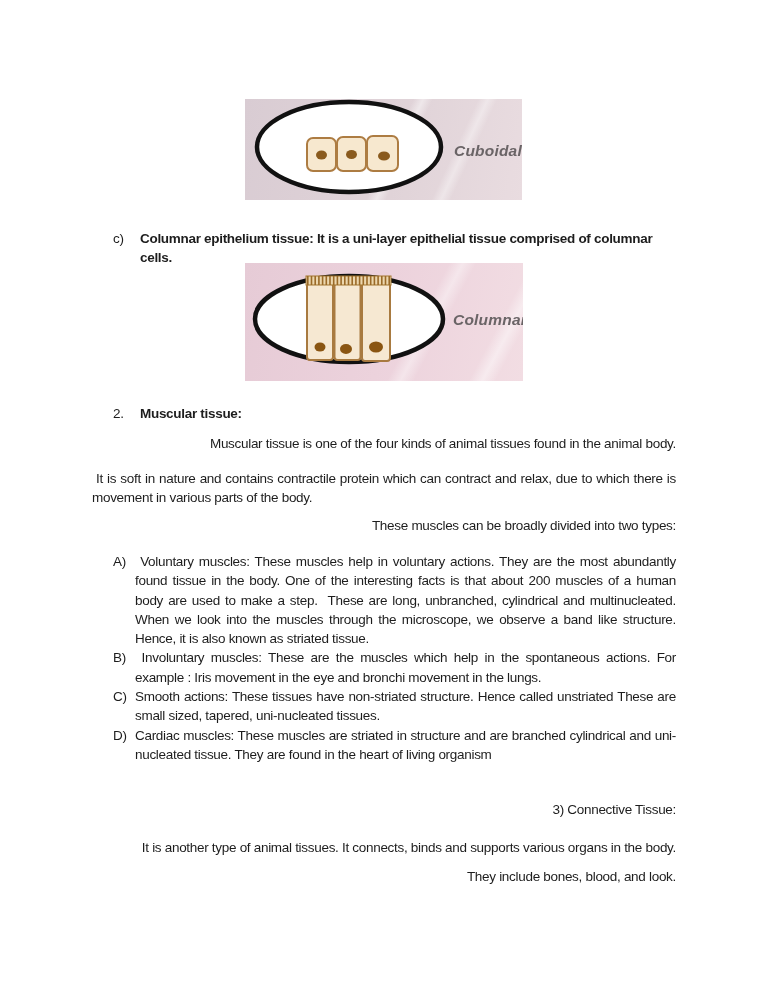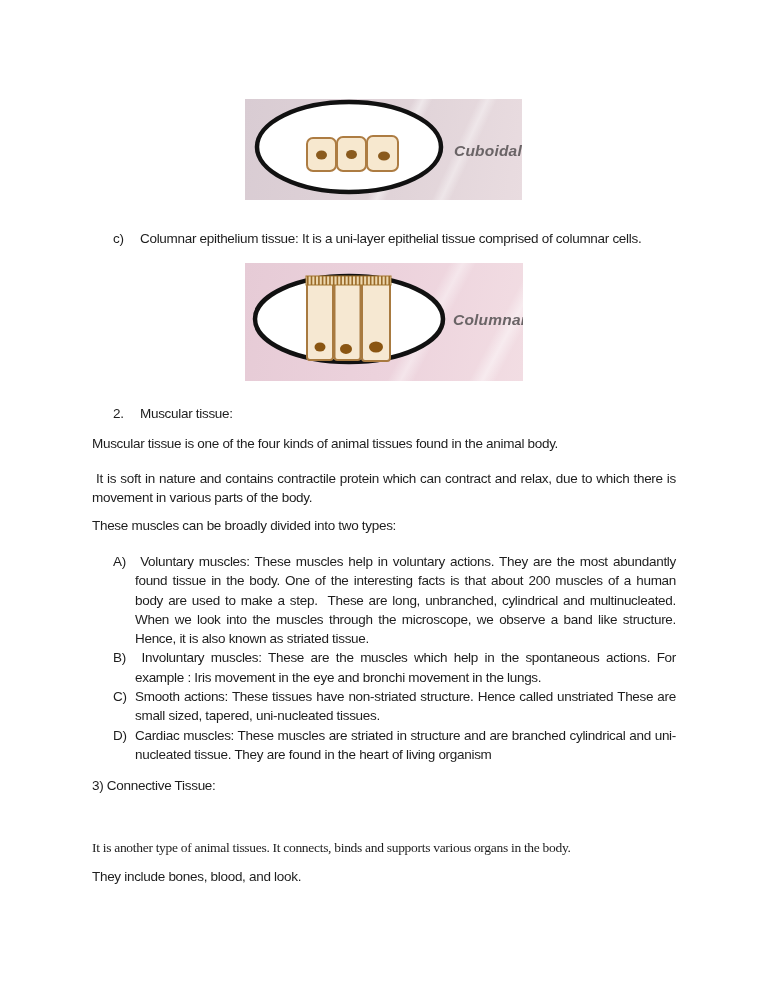--- a/index.html
+++ b/index.html
@@ -44,42 +44,42 @@
     font-weight: 600;
     font-size: 15.5px;
     letter-spacing: 0.2px;
     color: #6a6466;
   }
   .panel-cuboidal .fig-label { left: 209px; top: 42px; }
   .panel-columnar .fig-label { left: 208px; top: 47px; }
 
   
   .tblock { position: absolute; }
-  .para { left: 92px; width: 584px; }
+  .para { left: 92px; width: 584px; text-align: right; }
   .justify { text-align: justify; }
   .prewrap { white-space: pre-wrap; }
 
   .li-row { display: flex; }
   .indent-row { left: 113px; width: 563px; }
   .indent-row .li-label { flex: 0 0 27px; }
-  .indent-row .li-text { flex: 1 1 auto; }
+  .indent-row .li-text { flex: 1 1 auto; font-weight: bold; }
 
   .list-wrap { left: 113px; width: 563px; }
   .list-wrap .li-row { align-items: flex-start; }
   .list-wrap .li-label { flex: 0 0 22px; }
   .list-wrap .li-text { flex: 1 1 auto; }
 
   .pos-item-c  { top: 229px; }
   .pos-item-2  { top: 404px; }
   .pos-para-1  { top: 434px; }
   .pos-para-2  { top: 469px; }
   .pos-para-3  { top: 516px; }
   .pos-list    { top: 552px; }
-  .pos-h3      { top: 776px; }
-  .pos-para-4  { top: 838px; font-family: Liberation Serif, serif; }
+  .pos-h3      { top: 800px; }
+  .pos-para-4  { top: 838px; }
   .pos-para-5  { top: 867px; }
 </style>
 </head>
 <body>
 
 <div class="page">
 
   <figure class="panel panel-cuboidal">
     <svg width="277" height="101" viewBox="0 0 277 101">
       <ellipse cx="104" cy="48" rx="92" ry="45" fill="#ffffff" stroke="#111111" stroke-width="4.5"></ellipse>

